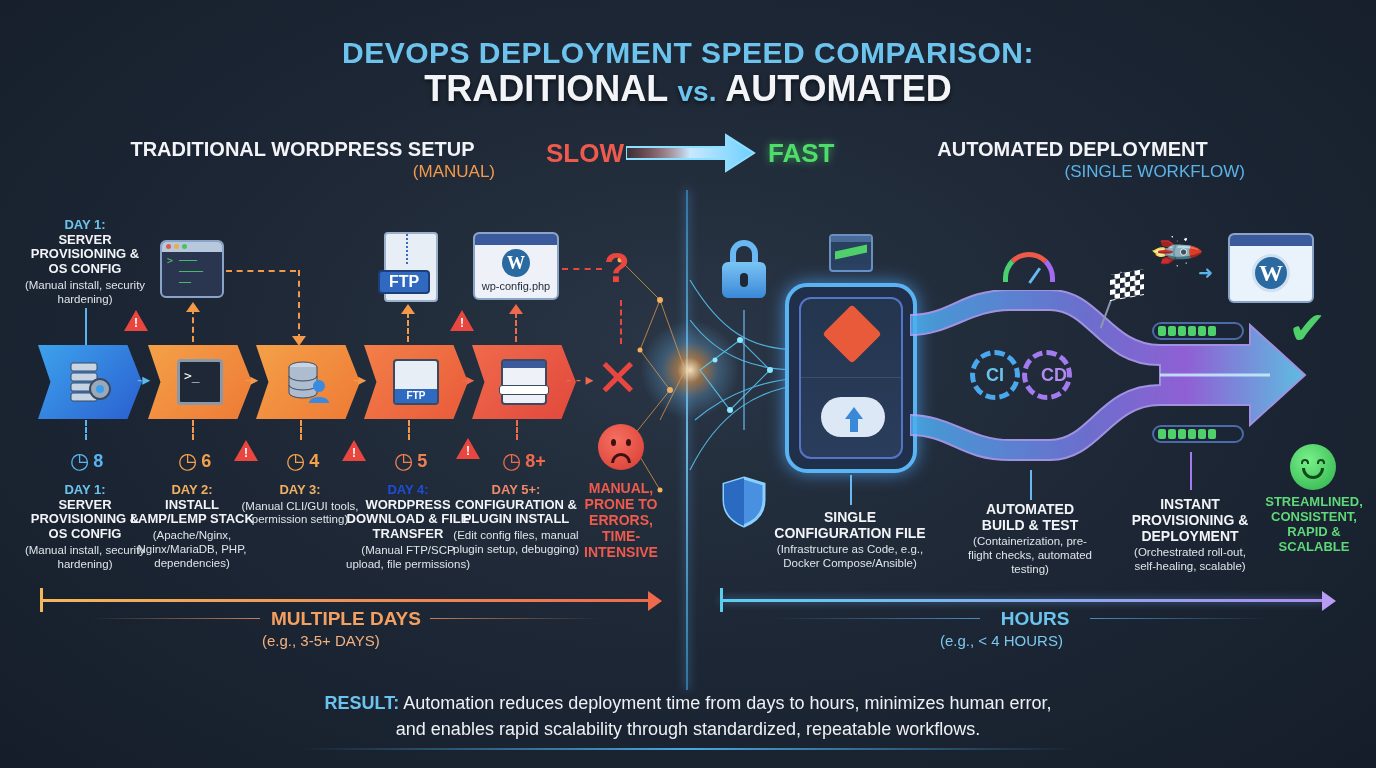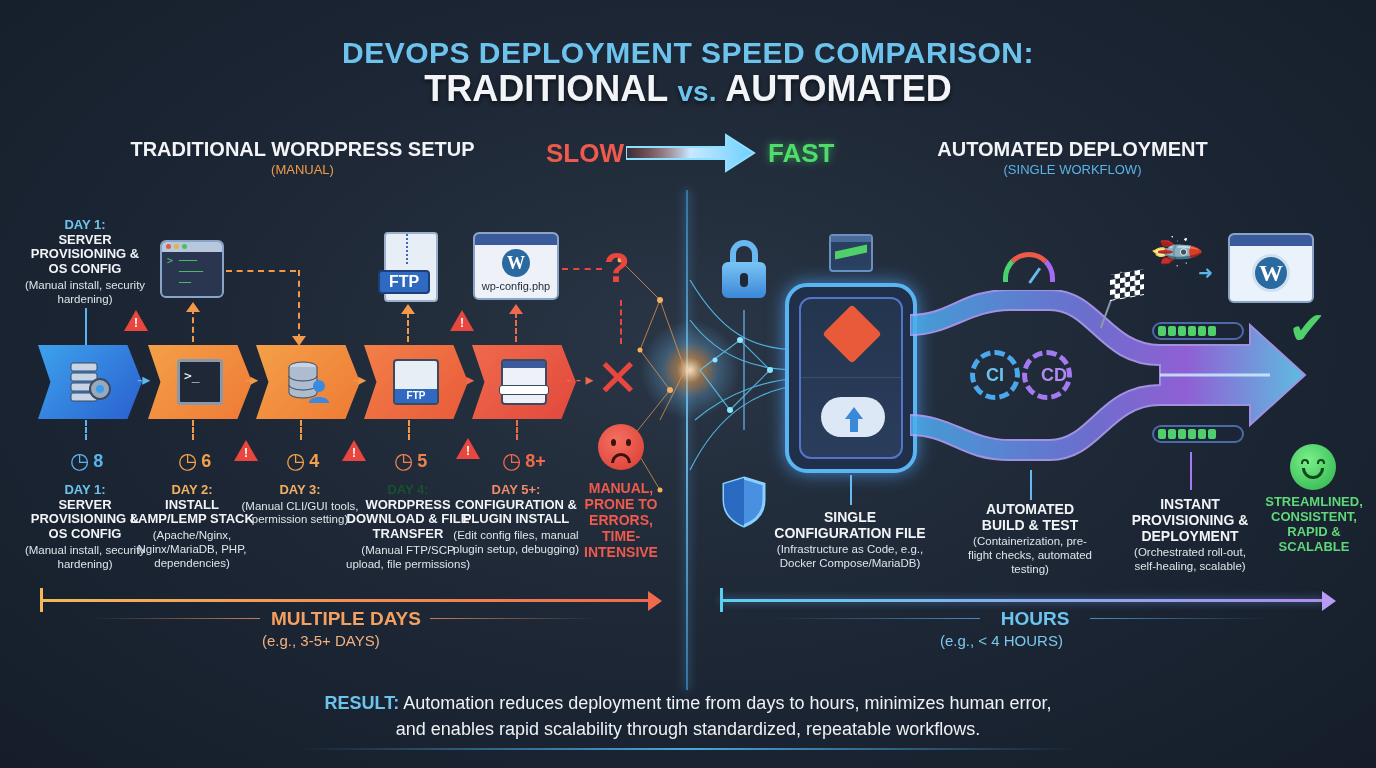--- a/index.html
+++ b/index.html
@@ -12,21 +12,21 @@
   }
   .abs { position: absolute; }
   .center { text-align: center; }
 
   
   .title-1 { left: 0; width: 1376px; top: 36px; font-size: 30px; font-weight: 700; color: #6cc4ee; letter-spacing: 0.5px; text-align:center; }
   .title-2 { left: 0; width: 1376px; top: 68px; font-size: 36px; font-weight: 700; color: #f2f4f7; text-align:center; text-shadow: 0 2px 4px rgba(0,0,0,.6); }
   .title-2 .vs { color: #6cc4ee; font-size: 28px; font-weight: 600; }
 
   .section-title { font-size: 20px; font-weight: 700; color: #f2f4f7; text-align:center; }
-  .section-sub { font-size: 13px; text-align:center; }
+  .section-sub { font-size: 17px; text-align:right; }
 
   .speed-slow { left: 546px; top: 138px; font-size: 26px; font-weight: 700; color: #ef5a4c; }
   .speed-fast { left: 768px; top: 138px; font-size: 26px; font-weight: 700; color: #4fdc6a; text-shadow: 0 0 8px rgba(79,220,106,.6); }
 
   
   .divider { left: 686px; top: 190px; width: 2px; height: 500px; background: linear-gradient(#3a86c0 0%, #7fd6ff 50%, #3a86c0 100%); box-shadow: 0 0 10px #5ab6ff; opacity: .8; }
   .flare { left: 640px; top: 320px; width: 100px; height: 100px; border-radius: 50%; background: radial-gradient(circle, rgba(255,230,190,.95) 0%, rgba(255,170,80,.5) 18%, rgba(120,200,255,.25) 40%, transparent 70%); }
 
   
   .chevron {
@@ -283,21 +283,21 @@
 <div class="abs step-label" style="left:127px; top:483px;">
   <div class="step-day" style="color:#f3b060;">DAY 2:</div>
   <div class="step-name">INSTALL LAMP/LEMP STACK</div>
   <div class="step-desc">(Apache/Nginx, Nginx/MariaDB, PHP, dependencies)</div>
 </div>
 <div class="abs step-label" style="left:235px; top:483px;">
   <div class="step-day" style="color:#f3b060;">DAY 3:</div>
   <div class="step-desc">(Manual CLI/GUI tools, permission setting)</div>
 </div>
 <div class="abs step-label" style="left:343px; top:483px;">
-  <div class="step-day" style="color:#14532d;">DAY 4:</div>
+  <div class="step-day" style="color:#1d4ed8;">DAY 4:</div>
   <div class="step-name">WORDPRESS DOWNLOAD &amp; FILE TRANSFER</div>
   <div class="step-desc">(Manual FTP/SCP upload, file permissions)</div>
 </div>
 <div class="abs step-label" style="left:451px; top:483px;">
   <div class="step-day" style="color:#f08a6a;">DAY 5+:</div>
   <div class="step-name">CONFIGURATION &amp; PLUGIN INSTALL</div>
   <div class="step-desc">(Edit config files, manual plugin setup, debugging)</div>
 </div>
 
 <div class="abs tl-cap" style="left:40px; background:#f3b85a;"></div>
@@ -392,21 +392,21 @@
 
 <div class="abs" style="left:1288px; top:305px; font-size:46px; font-weight:700; color:#4fd06a; line-height:1;">✔</div>
 <div class="abs" style="left:1290px; top:444px; width:46px; height:46px; border-radius:50%; background:radial-gradient(circle at 40% 35%, #7af08a, #2ab04a);">
   <i style="position:absolute; left:11px; top:15px; width:8px; height:5px; border:2px solid #104a1c; border-bottom:none; border-radius:6px 6px 0 0; display:block;"></i>
   <i style="position:absolute; left:27px; top:15px; width:8px; height:5px; border:2px solid #104a1c; border-bottom:none; border-radius:6px 6px 0 0; display:block;"></i>
   <i style="position:absolute; left:12px; top:24px; width:22px; height:11px; border:3px solid #104a1c; border-top:none; border-radius:0 0 12px 12px; display:block;"></i>
 </div>
 
 <div class="abs" style="left:770px; top:509px; width:160px;">
   <div class="r-label-title">SINGLE CONFIGURATION FILE</div>
-  <div class="r-label-desc">(Infrastructure as Code, e.g., Docker Compose/MariaDB)</div>
+  <div class="r-label-desc">(Infrastructure as Code, e.g., Docker Compose/Ansible)</div>
 </div>
 <div class="abs" style="left:968px; top:501px; width:124px;">
   <div class="r-label-title">AUTOMATED BUILD &amp; TEST</div>
   <div class="r-label-desc">(Containerization, pre-flight checks, automated testing)</div>
 </div>
 <div class="abs" style="left:1125px; top:496px; width:130px;">
   <div class="r-label-title">INSTANT PROVISIONING &amp; DEPLOYMENT</div>
   <div class="r-label-desc">(Orchestrated roll-out, self-healing, scalable)</div>
 </div>
 <div class="abs center" style="left:1256px; top:495px; width:116px; font-size:13px; font-weight:700; color:#5ed878; line-height:1.15;">STREAMLINED, CONSISTENT, RAPID &amp; SCALABLE</div>

